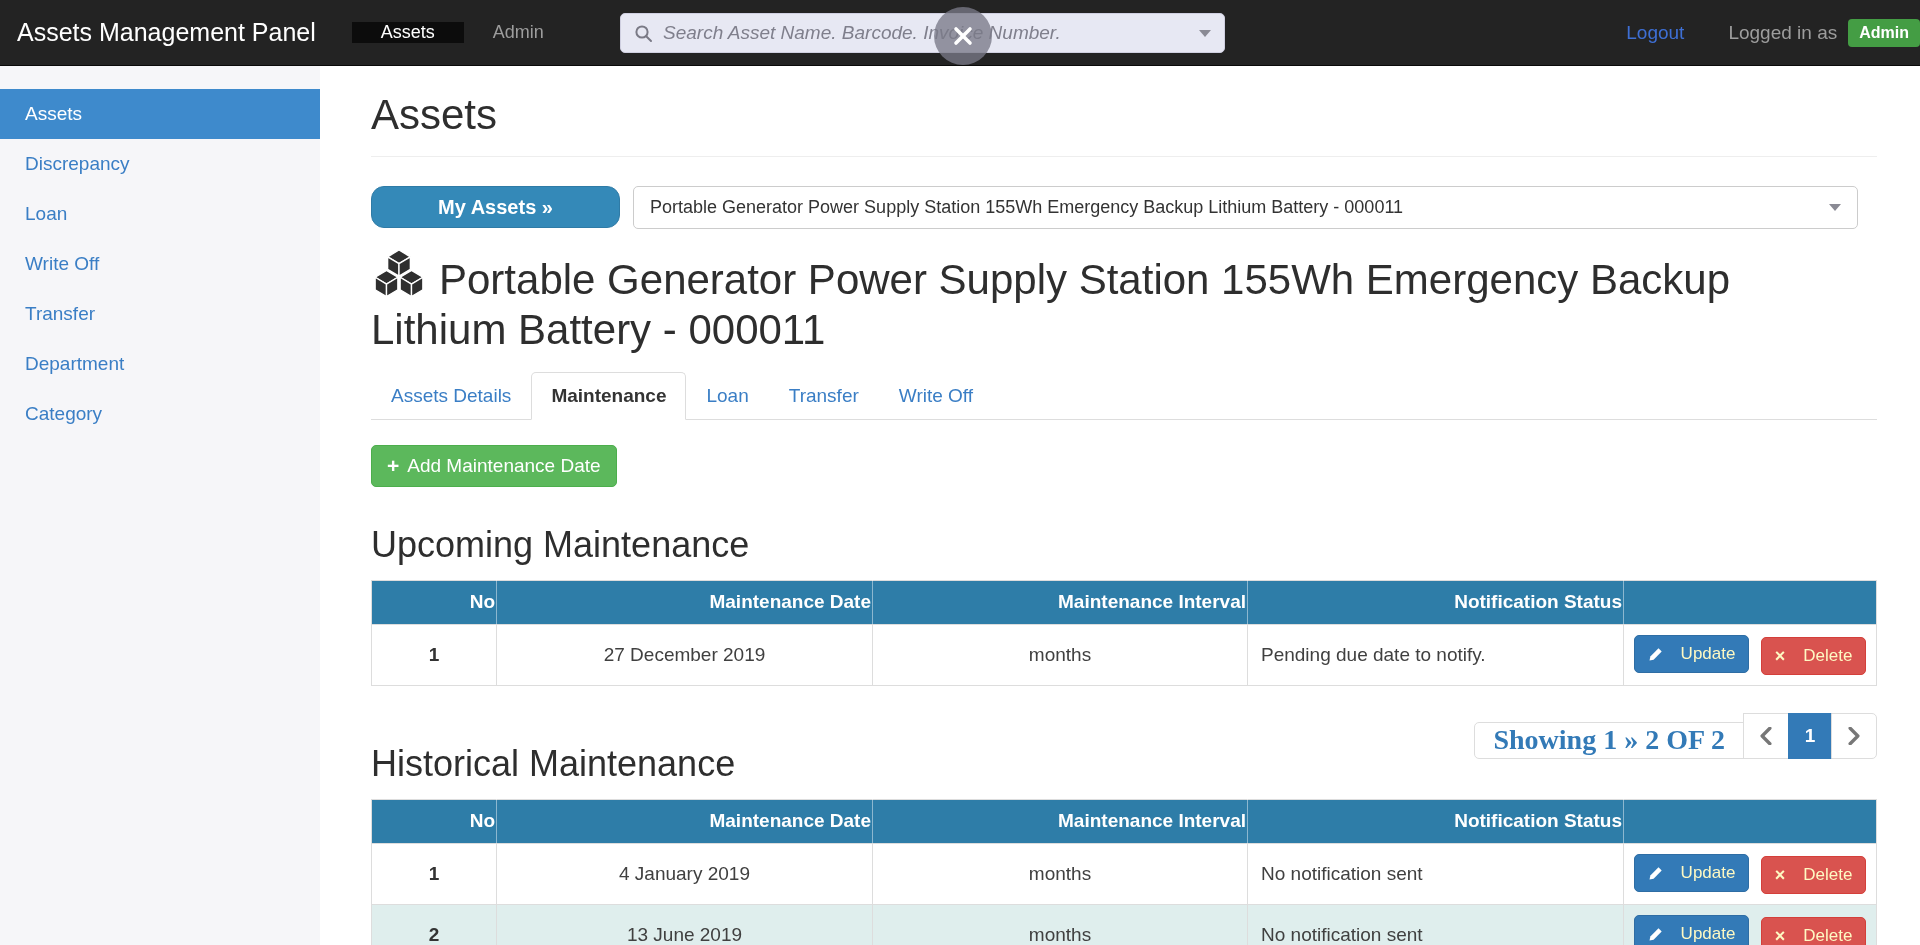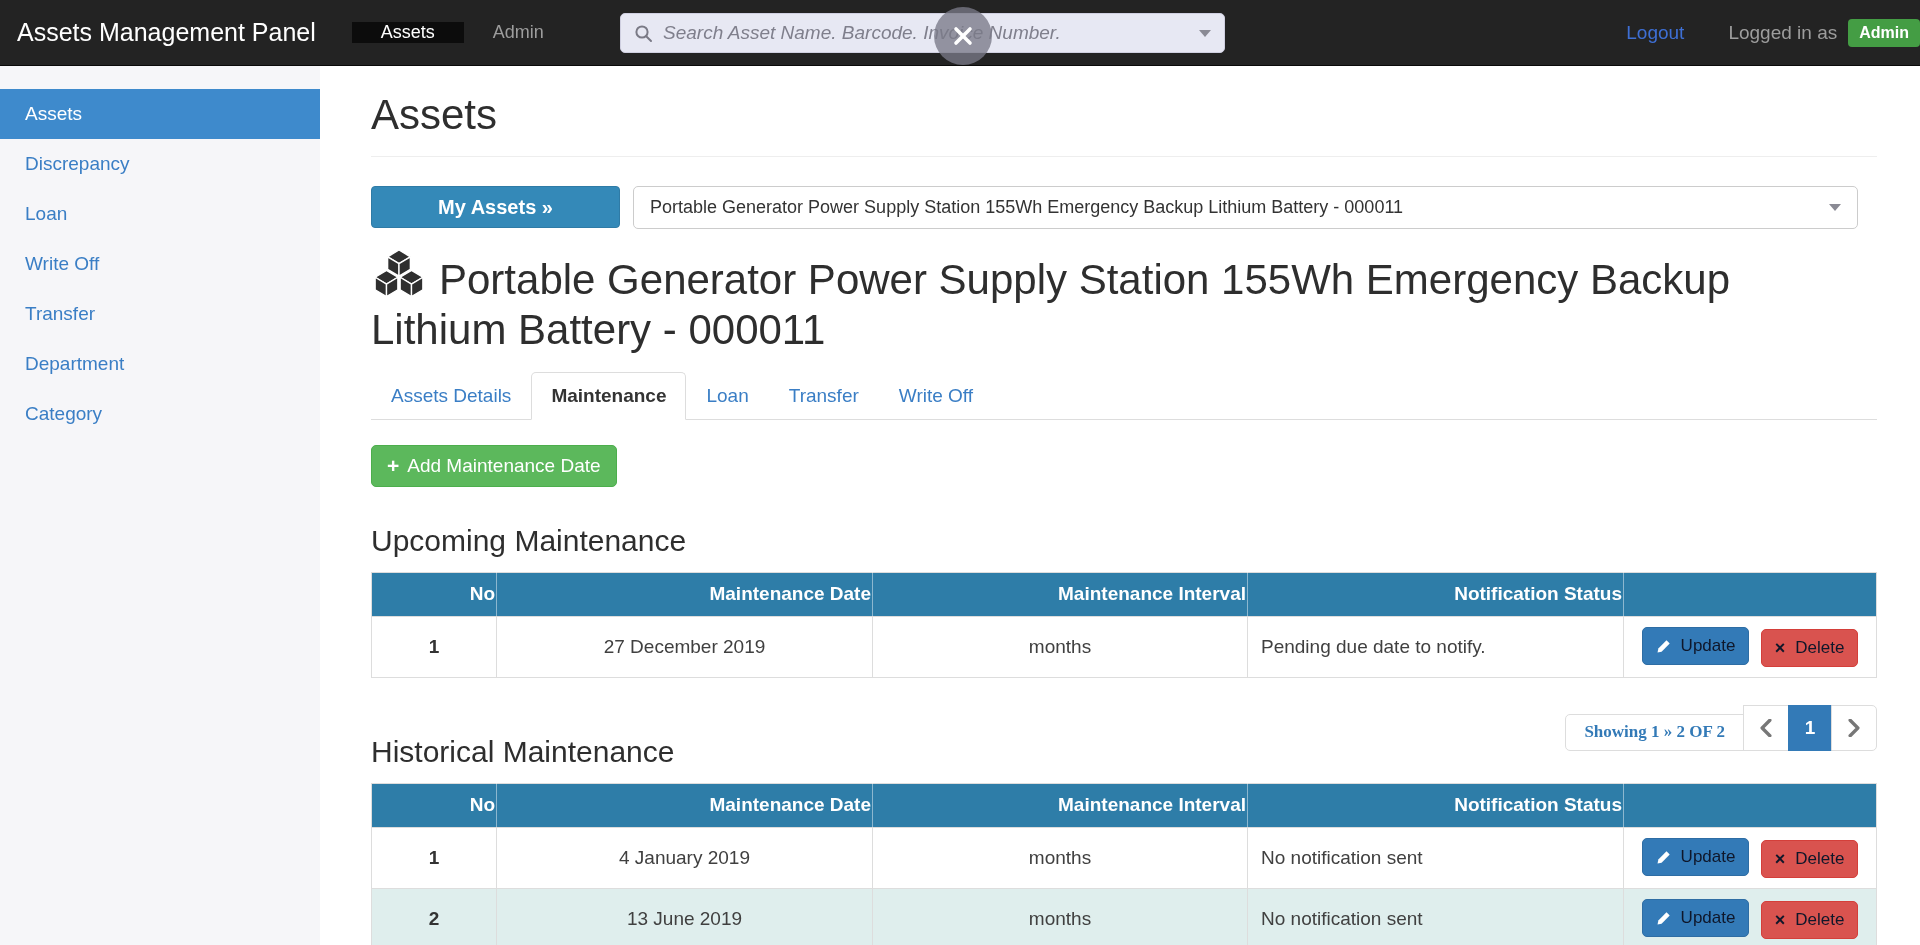--- a/index.html
+++ b/index.html
@@ -33,54 +33,54 @@
   .layout { display:flex; height:879px; }
   .sidebar { width:320px; background:#f6f6f9; padding-top:23px; flex-shrink:0; }
   .side-item { height:50px; display:flex; align-items:center; padding-left:25px; color:#3a7ec5; font-size:19px; cursor:pointer; }
   .side-item.active { background:#3e8acc; color:#fff; }
 
   main { flex:1; padding:0 43px 20px 51px; overflow:hidden; }
   .page-title { font-size:42px; font-weight:400; color:#2e2e2e; margin:25px 0 17px; }
   .divider { border:none; border-top:1px solid #eee; margin:0 0 29px; }
 
   .controls { display:flex; align-items:stretch; }
-  .btn-myassets { width:249px; height:42px; background:#3489b8; border:1px solid #2f7ba6; border-radius:4px; color:#fff; font-weight:bold; font-size:20px; display:flex; align-items:center; justify-content:center; cursor:pointer; }
+  .btn-myassets { width:249px; height:42px; background:#3489b8; border:1px solid #2f7ba6; border-radius:13px; color:#fff; font-weight:bold; font-size:20px; display:flex; align-items:center; justify-content:center; cursor:pointer; }
   .asset-select { flex:1; margin-left:13px; margin-right:19px; height:43px; border:1px solid #ccc; border-radius:5px; background:#fff; display:flex; align-items:center; padding:0 16px; font-size:18px; color:#333; cursor:pointer; }
   .asset-select .sel-text { flex:1; white-space:nowrap; overflow:hidden; }
 
   .asset-title { font-size:42px; font-weight:400; color:#2e2e2e; margin:21px 0 12px; line-height:1.2; }
   .asset-title svg { vertical-align:-6px; margin-right:12px; }
 
   .tabs { display:flex; border-bottom:1px solid #ddd; margin-top:16px;align-items:center; }
   .tab { padding:12px 19px; font-size:19px; color:#3a7ec5; cursor:pointer; margin-bottom:-1px; border:1px solid transparent; white-space:nowrap; }
   .tab.active { background:#fff; border:1px solid #ddd; border-bottom-color:#fff; border-radius:5px 5px 0 0; color:#333; font-weight:bold; }
 
   .btn-add { margin-top:25px; display:inline-flex; align-items:center; gap:8px; background:#5cb85c; border:1px solid #4cae4c; color:#fff; font-size:19px; padding:9px 15px; border-radius:5px; cursor:pointer; }
   .btn-add .plus { font-weight:bold; font-size:21px; line-height:1; }
 
-  .section-title { font-size:30px; font-weight:400; color:#2e2e2e; margin:37px 0 14px; }
+  .section-title { font-size:36px; font-weight:400; color:#2e2e2e; margin:37px 0 14px; }
   .section-title.historical { margin:-16px 0 14px; }
 
   table.maint { width:100%; border-collapse:collapse; border:1px solid #ddd; }
   table.maint th { background:#2e7da8; color:#fff; font-size:19px; font-weight:bold; height:44px; text-align:right; border:1px solid #ddd; border-right:1px solid rgba(255,255,255,0.45); }
   table.maint th:last-child { border-right:1px solid #ddd; }
   table.maint td { font-size:19px; color:#404040; text-align:center; height:61px; vertical-align:middle; border:1px solid #ddd; padding:4px 8px; }
   table.maint td.no { font-weight:bold; color:#333; }
   table.maint td.status { text-align:left; padding-left:13px; }
   table.maint tr.striped td { background:#dfeeed; }
   .col-no { width:125px; } .col-date { width:376px; } .col-int { width:375px; } .col-status { width:376px; } .col-act { width:253px; }
 
-  .row-btn { color:#0f172a; font-size:17px; padding:8px 13px; border-radius:5px; display:inline-flex; align-items:center; gap:10px; cursor:pointer; border:1px solid transparent; }
+  .row-btn { color:#fef9c3; font-size:17px; padding:8px 13px; border-radius:5px; display:inline-flex; align-items:center; gap:18px; cursor:pointer; border:1px solid transparent; }
   .btn-update { background:#337ab7; border-color:#2e6da4; }
   .btn-delete { background:#d9534f; border-color:#d43f3a; margin-left:6px; }
   .row-btn .xmark { font-weight:bold; font-size:18px; line-height:1; }
 
   .pagination-row { display:flex; justify-content:flex-end; margin-top:27px; height:46px; }
   .pg { border:1px solid #ddd; background:#fff; display:flex; align-items:center; justify-content:center; cursor:pointer; }
-  .pg-summary { padding:0 18px; font-family:"Liberation Serif","DejaVu Serif",serif; font-weight:bold; font-size:17px; color:#337ab7; border-radius:5px 0 0 5px; cursor:default;margin-top:9px; }
+  .pg-summary { padding:0 18px; font-family:"Liberation Serif","DejaVu Serif",serif; font-weight:bold; font-size:28px; color:#337ab7; border-radius:5px 0 0 5px; cursor:default;margin-top:9px; }
   .pg-prev { width:46px; margin-left:-1px; }
   .pg-page { width:44px; background:#337ab7; border-color:#337ab7; color:#fff; font-weight:bold; font-size:19px; margin-left:-1px; }
   .pg-next { width:46px; margin-left:-1px; border-radius:0 5px 5px 0; }
 </style>
 </head>
 <body>
 
 <nav class="topbar">
   <div class="brand">Assets Management Panel</div>
   <div class="topnav">

